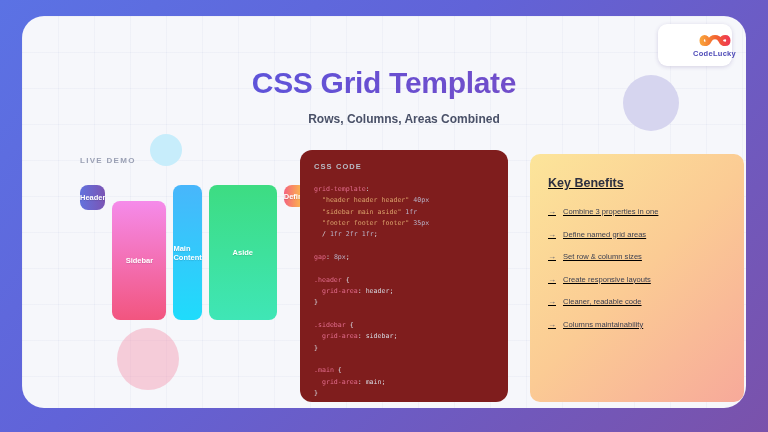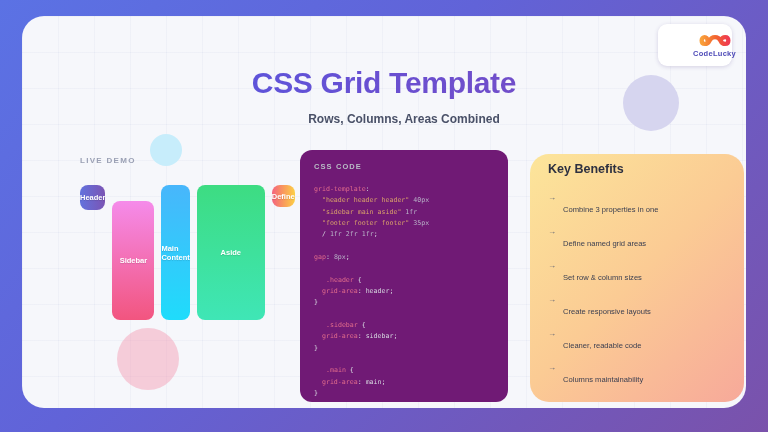--- a/index.html
+++ b/index.html
@@ -77,67 +77,68 @@
   }
   .demo-grid { display:flex; flex-direction:row; gap:7px; }
   .cell {
     border-radius:8px;
     display:flex; align-items:center; justify-content:center;
     color:#ffffff; font-size:7.5px; font-weight:700;
     text-shadow:0 1px 1px rgba(0,0,0,.13);
   }
   .cell-header { height:25px; background:linear-gradient(90deg,#6272dd 0%,#7b54b4 100%); }
   .demo-mid { display:flex; gap:7px; height:135px; }
-  .cell-sidebar { width:42px;  background:linear-gradient(180deg,#f58bea 0%,#f2557f 100%);margin-top:16px; }
+  .cell-sidebar { width:54px;  background:linear-gradient(180deg,#f58bea 0%,#f2557f 100%);margin-top:16px; }
   .cell-main    { flex:1;      background:linear-gradient(180deg,#48b6fb 0%,#1fdcfb 100%); }
   .cell-aside   { width:68px;  background:linear-gradient(180deg,#3ddc82 0%,#3fe6b6 100%); }
   .cell-footer  { height:22px; background:linear-gradient(90deg,#f4637f 0%,#f99a5c 50%,#fcd045 100%); }
 
   
   .code-panel {
     position:absolute; left:278px; top:134px;
     width:208px; height:252px;
-    background:#701a75;
+    background:#7f1d1d;
     border-radius:12px;
     padding:12px 14px;
     overflow:hidden;
   }
   .code-label {
     font-size:7.5px; font-weight:700; color:#b9bcc6;
     letter-spacing:1.1px; margin-bottom:13px;
   }
   .code-body {
     font-family:"DejaVu Sans Mono","Liberation Mono",monospace;
     font-size:6.6px; line-height:1.72; color:#d6d8e0;
     white-space:pre;
   }
   .tok-prop { color:#e06b8b; }
   .tok-str  { color:#d9a06a; }
   .tok-pun  { color:#cfd2da; }
-  .tok-sel  { color:#e06b8b;margin-left:12px; }
+  .tok-sel  { color:#e06b8b; }
   .tok-num  { color:#b9b4c9; }
 
   
   .benefits {
     position:absolute; left:508px; top:138px;
     width:214px; height:248px;
-    border-radius:19px;
+    border-radius:10px;
     background:linear-gradient(135deg,#fce59a 0%,#fbcb94 50%,#f7a99a 100%);
-    padding:8px 18px;
+    padding:22px 18px;
+    text-decoration:underline;
   }
   .benefits-title {
     font-size:12.5px; font-weight:800; color:#2e3140;
     margin-bottom:17px;
   }
   .benefit {
     display:flex; align-items:flex-start; gap:7px;
     margin-bottom:12.5px;
   }
   .benefit-arrow { font-size:8px; color:#5a5f72; line-height:1.25; }
-  .benefit-text  { font-size:7.6px; color:#3a3e50; line-height:1.25; font-weight:500;margin-top:12px; }
+  .benefit-text  { font-size:7.6px; color:#3a3e50; line-height:1.25; font-weight:500; }
 </style>
 </head>
 <body>
 
 <div class="card">
   <div class="gridlines"></div>
 
   <div class="blob blob-lav"></div>
   <div class="blob blob-blue"></div>
 

